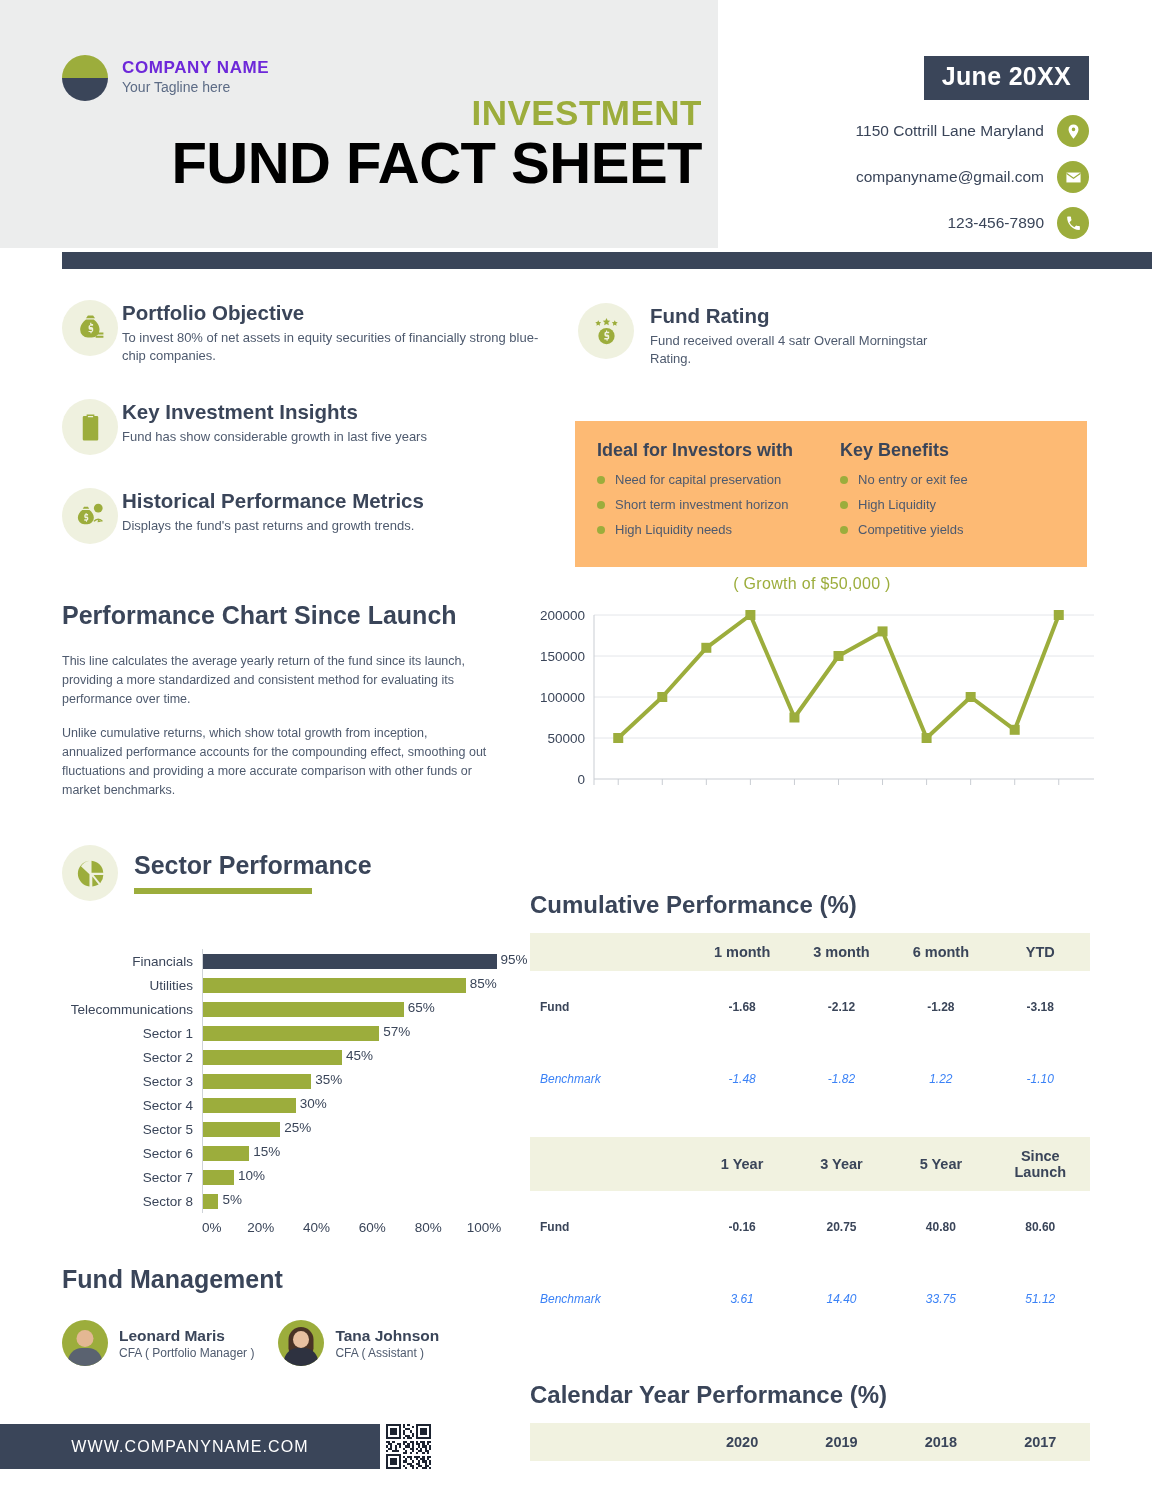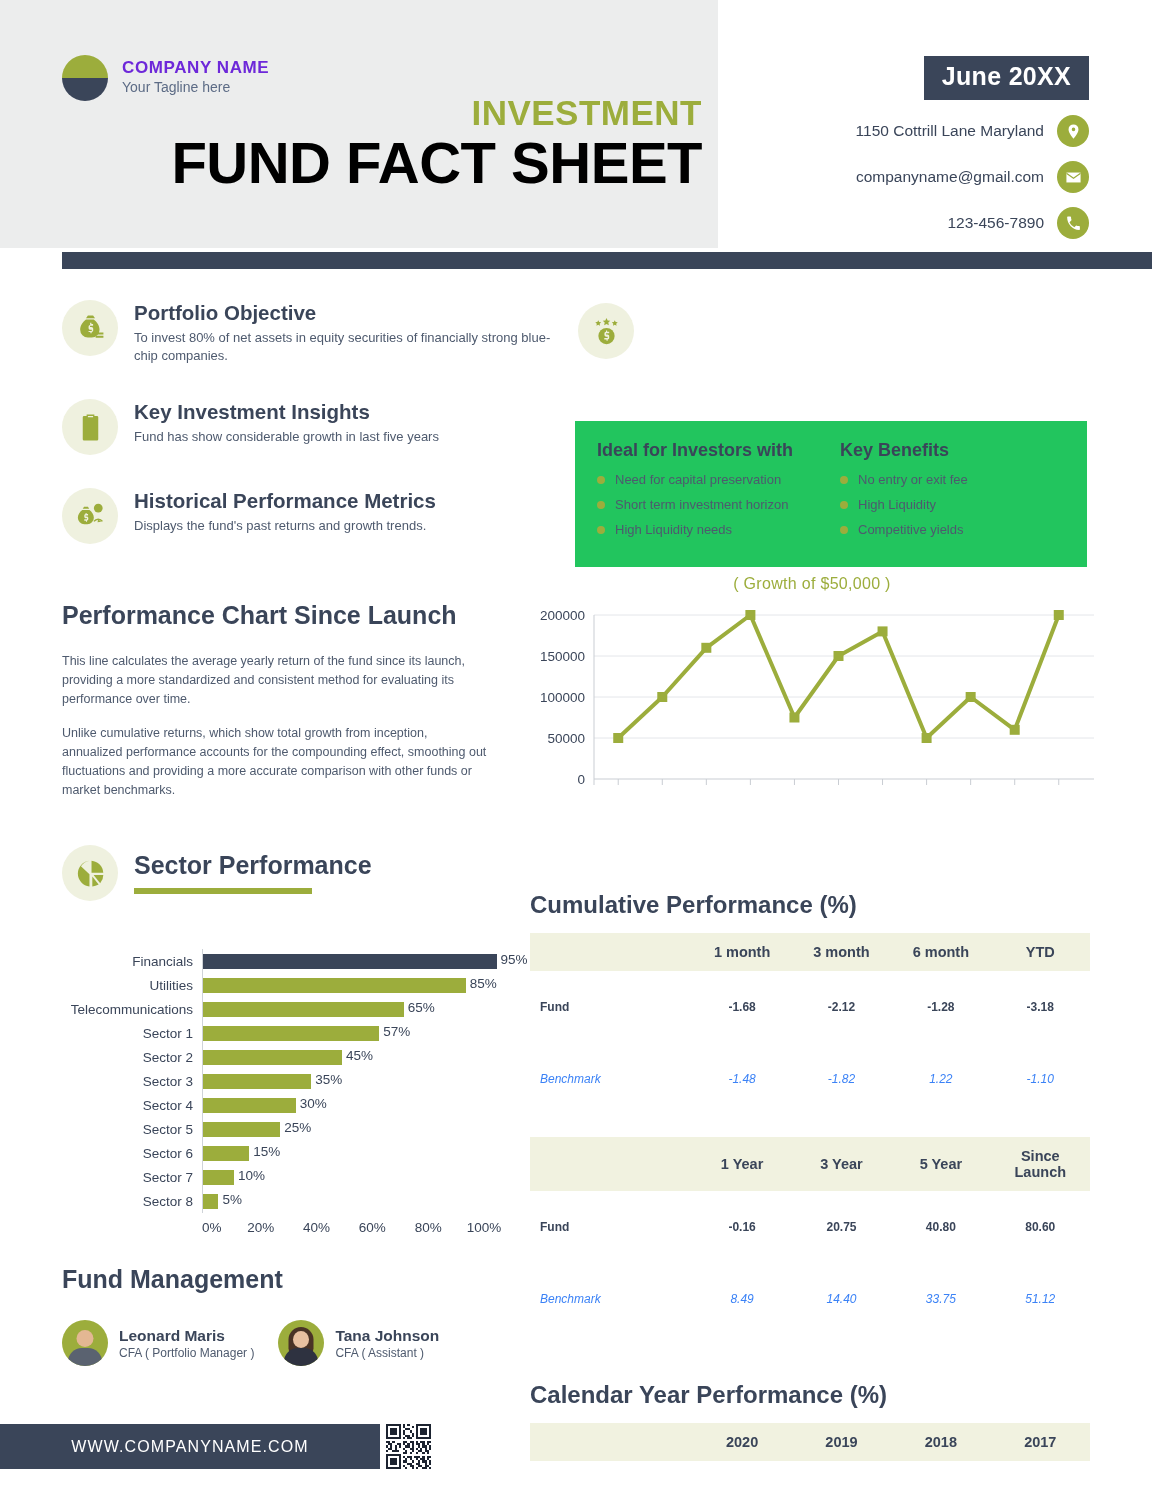--- a/index.html
+++ b/index.html
@@ -30,30 +30,30 @@
     font-size: 25px; font-weight: bold; padding: 6px 18px 9px; letter-spacing: .3px; }
   .contacts { position: absolute; right: 63px; top: 115px; display: flex; flex-direction: column; gap: 14px; }
   .contact-row { display: flex; align-items: center; justify-content: flex-end; gap: 13px; }
   .contact-row .txt { font-size: 15.5px; color: #3a4559; }
   .cicon { width: 32px; height: 32px; border-radius: 50%; background: #9cad3c; display: flex; align-items: center; justify-content: center; flex: 0 0 32px; }
   .cicon svg { width: 17px; height: 17px; fill: #fff; }
   .navy-bar { position: absolute; left: 62px; top: 252px; width: 1090px; height: 17px; background: #3a4559; }
 
   
   .features { position: absolute; left: 62px; top: 300px; width: 500px; }
-  .feature { display: flex; gap: 16px; margin-bottom: 33px; }
+  .feature { display: flex; gap: 4px; margin-bottom: 33px; }
   .fic { width: 56px; height: 56px; border-radius: 50%; background: #eff1df; flex: 0 0 56px; display: flex; align-items: center; justify-content: center; }
   .fic svg { width: 31px; height: 31px; fill: #9cad3c; }
   .ftitle { font-size: 20.5px; font-weight: bold; color: #3a4559; line-height: 1.25; margin-bottom: 3px; }
   .fdesc { font-size: 13px; color: #4e5a6e; line-height: 1.45; }
 
   
   .rating-box { position: absolute; left: 578px; top: 303px; width: 512px; display: flex; gap: 16px; }
   
-  .benefits { position: absolute; left: 575px; top: 421px; width: 512px; background: #22c55e; padding: 19px 22px 20px; display: flex; }
+  .benefits { position: absolute; left: 575px; top: 421px; width: 512px; background: #fdba74; padding: 19px 22px 20px; display: flex; }
   .bcol { flex: 1; }
   .bcol:first-child { flex: 1.08; }
   .btitle { font-size: 18px; font-weight: bold; color: #3a4559; margin-bottom: 11px; }
   .bitem { display: flex; align-items: center; gap: 10px; margin-bottom: 10px; font-size: 13px; color: #4e5a6e; }
   .bdot { width: 8px; height: 8px; border-radius: 50%; background: #9cad3c; flex: 0 0 8px; }
 
   
   .perf-text { position: absolute; left: 62px; top: 600px; width: 425px; }
   .perf-h { font-size: 25px; font-weight: bold; line-height: 1.2; color: #3a4559; margin-bottom: 22px; }
   .perf-p { font-size: 12.5px; color: #4e5a6e; line-height: 1.5; margin-bottom: 16px; }
@@ -215,20 +215,24 @@
 
 <div class="rating-box">
   <div class="fic">
     <svg viewBox="0 0 24 24">
       <path d="M5.6 3.2l.7 1.5 1.6.2-1.2 1.1.3 1.6-1.4-.8-1.4.8.3-1.6-1.2-1.1 1.6-.2z"></path>
       <path d="M12 1.6l.9 1.8 2 .3-1.5 1.4.4 2-1.8-1-1.8 1 .4-2-1.5-1.4 2-.3z"></path>
       <path d="M18.4 3.2l.7 1.5 1.6.2-1.2 1.1.3 1.6-1.4-.8-1.4.8.3-1.6-1.2-1.1 1.6-.2z"></path>
       <circle cx="12" cy="15.5" r="6.3"></circle>
       <path d="M11.6 11.3h.9v.9h1.6v1.2h-2.5v1h1.1c.8 0 1.4.6 1.4 1.4v1c0 .7-.5 1.3-1.2 1.4v.9h-.9v-.9h-1.7v-1.2h2.6v-1h-1.1c-.8 0-1.4-.6-1.4-1.4v-1c0-.7.5-1.3 1.2-1.4z" fill="#eff1df"></path>
     </svg>
+  </div>
+  <div>
+    <div class="ftitle">Fund Rating</div>
+    <div class="fdesc" style="max-width:310px">Fund received overall 4 satr Overall Morningstar Rating.</div>
   </div>
 </div>
 
 <div class="benefits">
   <div class="bcol">
     <div class="btitle">Ideal for Investors with</div>
     <div class="bitem">
       <span class="bdot"></span>
       <span>Need for capital preservation</span>
     </div>
@@ -480,21 +484,21 @@
       <tbody>
         <tr class="fund">
           <td>Fund</td>
           <td>-0.16</td>
           <td>20.75</td>
           <td>40.80</td>
           <td>80.60</td>
         </tr>
         <tr class="bench">
           <td>Benchmark</td>
-          <td>8.49</td>
+          <td>3.61</td>
           <td>14.40</td>
           <td>33.75</td>
           <td>51.12</td>
         </tr>
       </tbody>
     </table>
 
   <div class="tbl-h">Calendar Year Performance (%)</div>
   <table id="tbl-calendar">
       <thead>

